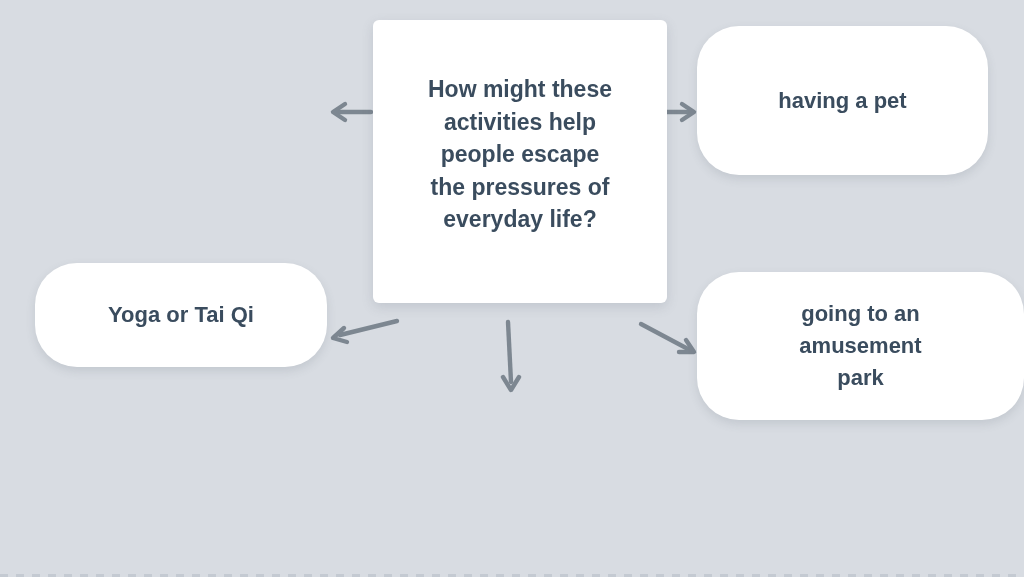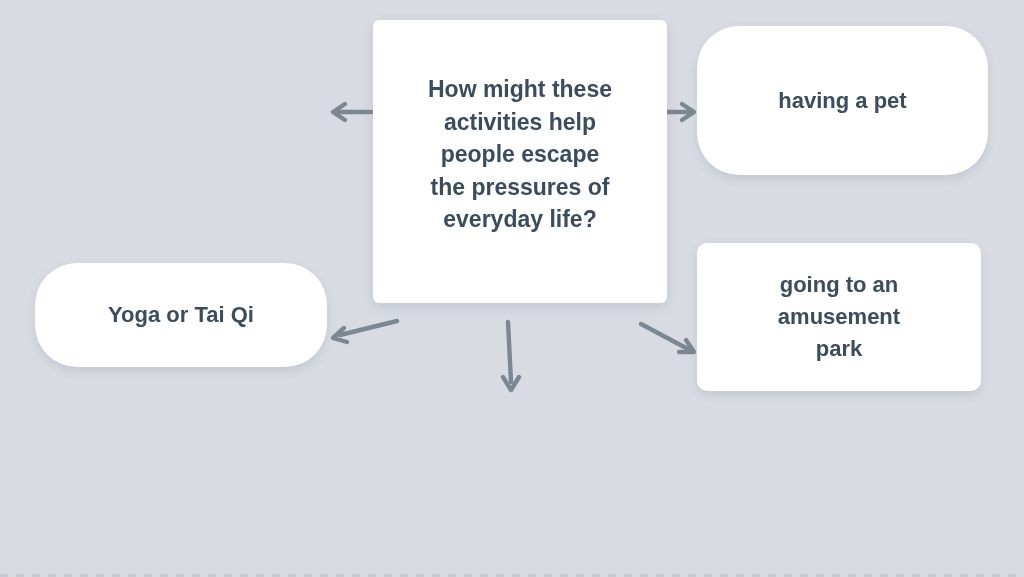--- a/index.html
+++ b/index.html
@@ -47,21 +47,21 @@
   }
   .center-box .label {
     font-size: 23px;
     line-height: 32.5px;
     padding-bottom: 14px;
   }
   .rounded { border-radius: 42px; }
   .node-working-out   { left: 35px;  top: 36px;  width: 292px; height: 146px; }
   .node-having-a-pet  { left: 697px; top: 26px;  width: 291px; height: 149px; }
   .node-yoga          { left: 35px;  top: 263px; width: 292px; height: 104px; }
-  .node-amusement     { left: 697px; top: 243px; width: 284px; height: 148px; border-radius: 10px; }
+  .node-amusement     { left: 697px; top: 272px; width: 327px; height: 148px; }
   .node-studying      { left: 373px; top: 395px; width: 295px; height: 153px; }
   .arrow-layer {
     position: absolute;
     left: 0; top: 0;
     width: 1024px; height: 577px;
     pointer-events: none;
   }
   .bottom-dashed-line {
     position: absolute;
     left: 0; right: 0; bottom: 0;

